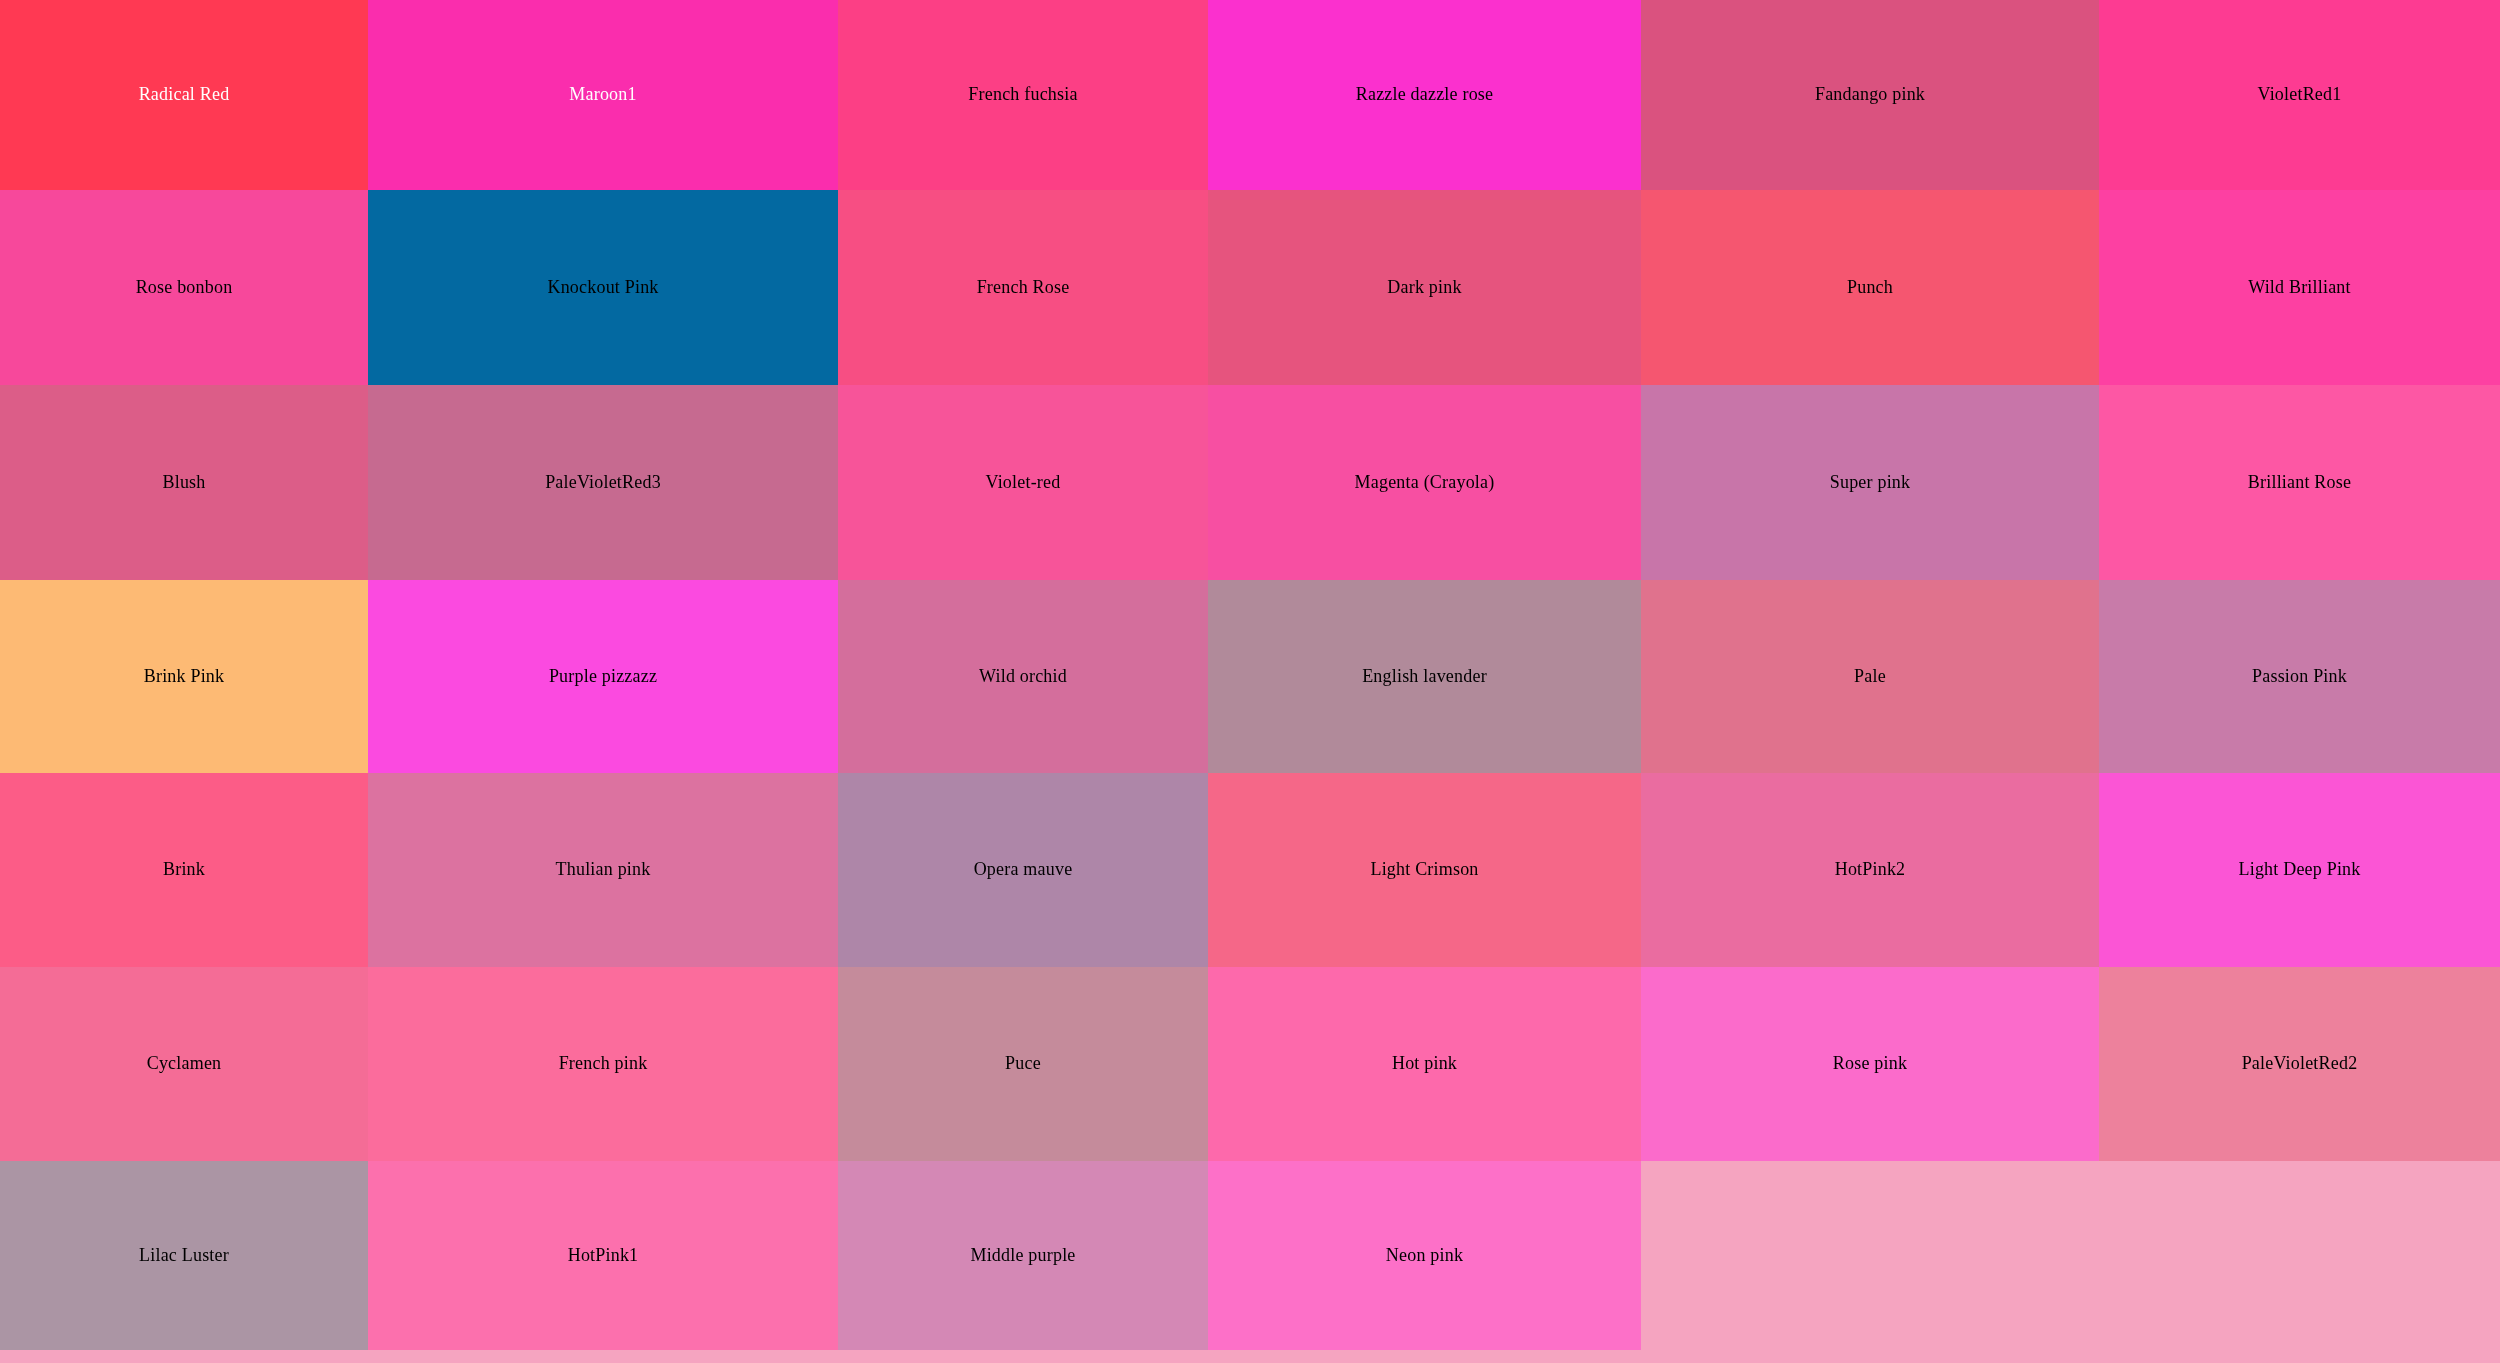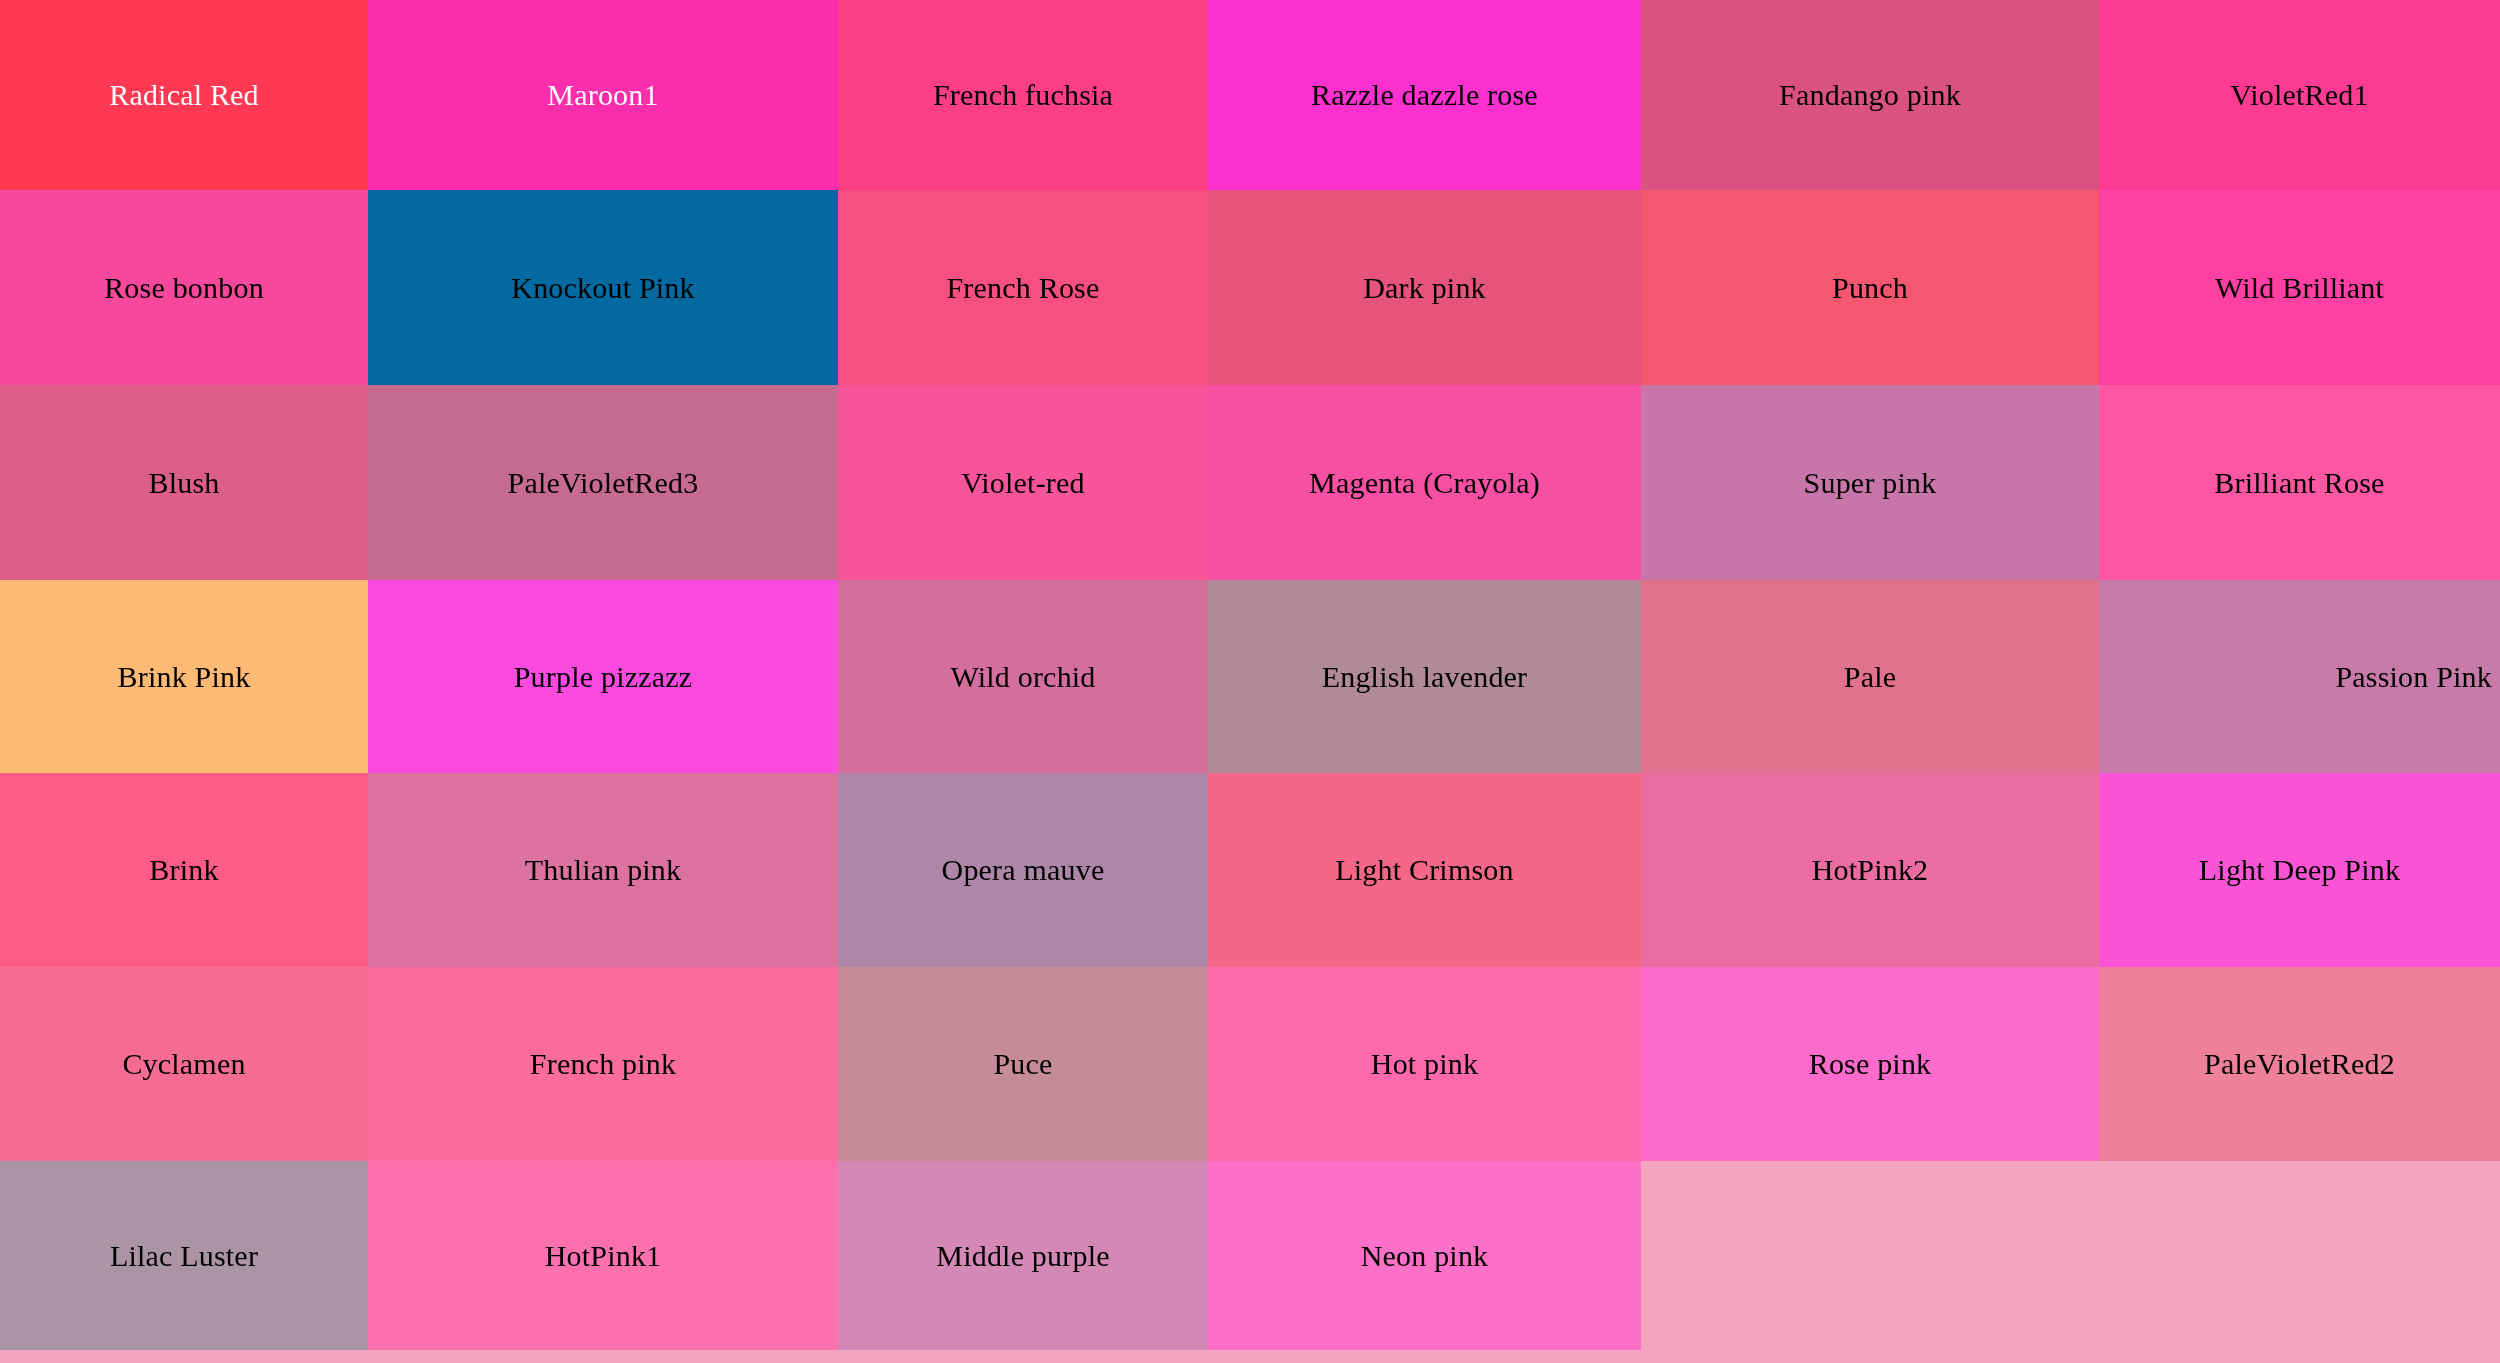--- a/index.html
+++ b/index.html
@@ -21,21 +21,21 @@
     grid-template-columns: 368px 470px 370px 433px 458px 401px;
     
     grid-template-rows: 190px 195px 195px 193px 194px 194px 189px;
     background: #f5a4c0;
   }
   .swatch {
     display: flex;
     align-items: center;
     justify-content: center;
     text-align: center;
-    font-size: 30px;
+    font-size: 18px;
     line-height: 1.2;
     color: #000000;
     letter-spacing: 0.2px;
     box-sizing: border-box;
     padding: 0 8px;
     overflow: hidden;
     white-space: nowrap;
   }
   .swatch.light-label {
     color: #ffffff;
@@ -110,21 +110,21 @@
     </div>
     <div class="swatch" style="background-color: rgb(212, 110, 156);">
       <span class="swatch-label">Wild orchid</span>
     </div>
     <div class="swatch" style="background-color: rgb(177, 138, 154);">
       <span class="swatch-label">English lavender</span>
     </div>
     <div class="swatch" style="background-color: rgb(224, 114, 141);">
       <span class="swatch-label">Pale</span>
     </div>
-    <div class="swatch" style="background-color: rgb(200, 123, 169); justify-content: flex-end;">
+    <div class="swatch" style="background-color: rgb(200, 123, 169);">
       <span class="swatch-label">Passion Pink</span>
     </div>
     <div class="swatch" style="background-color: rgb(252, 92, 135);">
       <span class="swatch-label">Brink</span>
     </div>
     <div class="swatch" style="background-color: rgb(220, 114, 160);">
       <span class="swatch-label">Thulian pink</span>
     </div>
     <div class="swatch" style="background-color: rgb(174, 134, 168);">
       <span class="swatch-label">Opera mauve</span>

